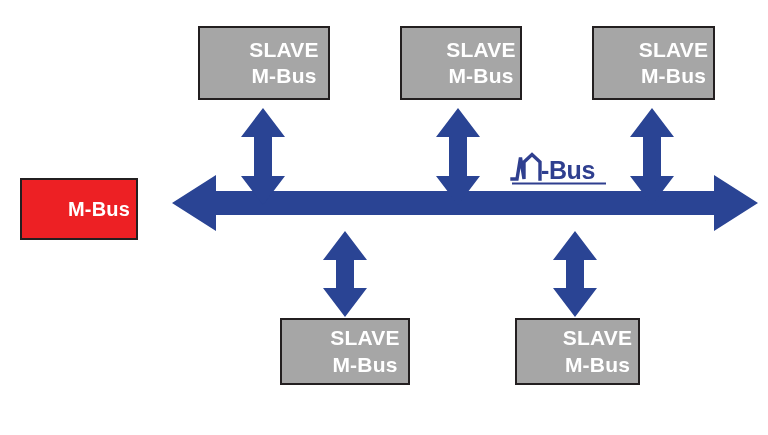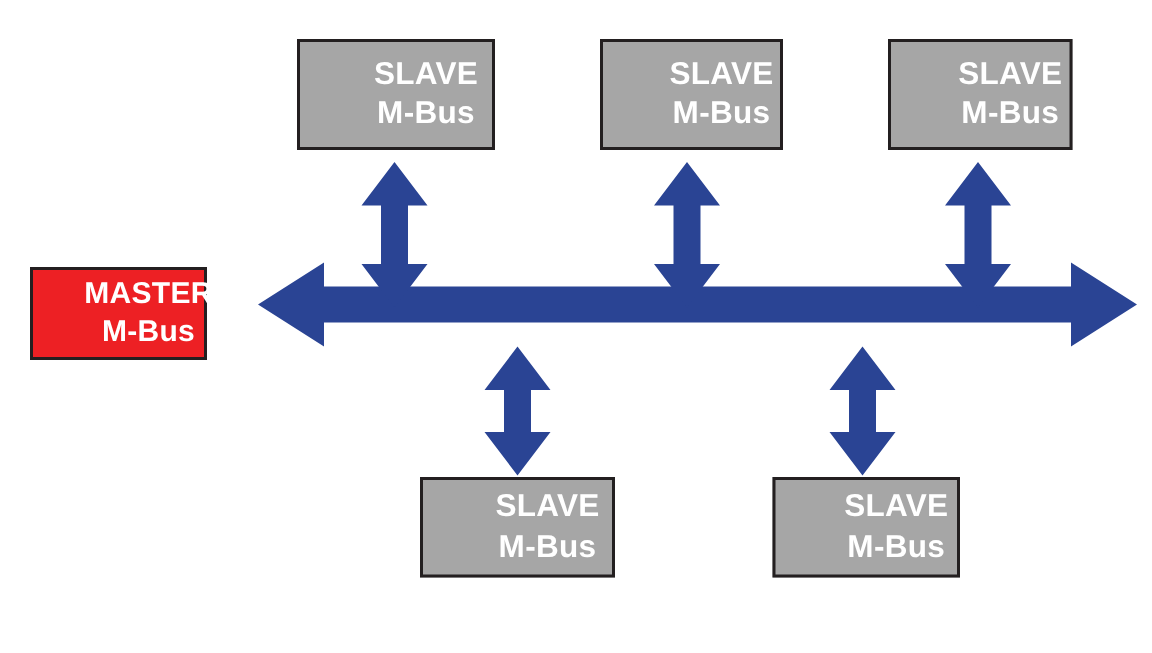--- a/index.html
+++ b/index.html
@@ -80,21 +80,20 @@
     <polygon fill="#2A4494" points="458,108 480,137 467,137 467,176 480,176 458,205 436,176 449,176 449,137 436,137"></polygon>
 
     <polygon fill="#2A4494" points="652,108 674,137 661,137 661,176 674,176 652,205 630,176 643,176 643,137 630,137"></polygon>
 
     <polygon fill="#2A4494" points="345,231 367,260 354,260 354,288 367,288 345,317 323,288 336,288 336,260 323,260"></polygon>
 
     <polygon fill="#2A4494" points="575,231 597,260 584,260 584,288 597,288 575,317 553,288 566,288 566,260 553,260"></polygon>
   </svg>
 
   <div class="node master" style="left:20px; top:178px; width:118px; height:62px;">
-    <span class="line1">MASTER</span>
     <span class="line2">M-Bus</span>
   </div>
 
   <div class="node slave" style="left:198px; top:26px; width:132px; height:74px;">
     <span class="line1">SLAVE</span>
     <span class="line2">M-Bus</span>
   </div>
 
   <div class="node slave" style="left:400px; top:26px; width:122px; height:74px;">
     <span class="line1">SLAVE</span>
@@ -109,14 +108,24 @@
   <div class="node slave" style="left:280px; top:318px; width:130px; height:67px;">
     <span class="line1">SLAVE</span>
     <span class="line2">M-Bus</span>
   </div>
 
   <div class="node slave" style="left:515px; top:318px; width:125px; height:67px;">
     <span class="line1">SLAVE</span>
     <span class="line2">M-Bus</span>
   </div>
 
+  <div class="logo" style="left:510px; top:152px; width:98px; height:36px;">
+    <svg class="logo-svg" viewBox="0 0 98 36" width="98" height="36">
+
+      <path fill="none" stroke="#2F3F8F" stroke-width="3.4" stroke-linecap="square" stroke-linejoin="miter" d="M2,27 L7,27 L10.5,5.5 L14,27 L14,10 L22,2.5 L30,10 L30,27"></path>
+
+      <text x="31" y="27" fill="#2F3F8F" font-family="Liberation Sans, sans-serif" font-size="25" font-weight="bold" letter-spacing="-0.4">-Bus</text>
+
+      <line x1="2" y1="31.5" x2="96" y2="31.5" stroke="#2F3F8F" stroke-width="2.2"></line>
+    </svg>
+  </div>
 
 </div>
 
 </body></html>

